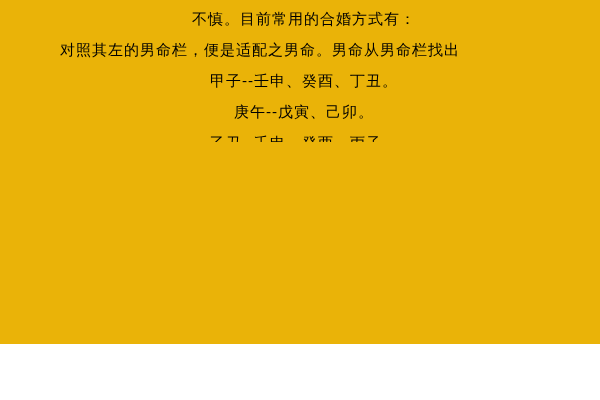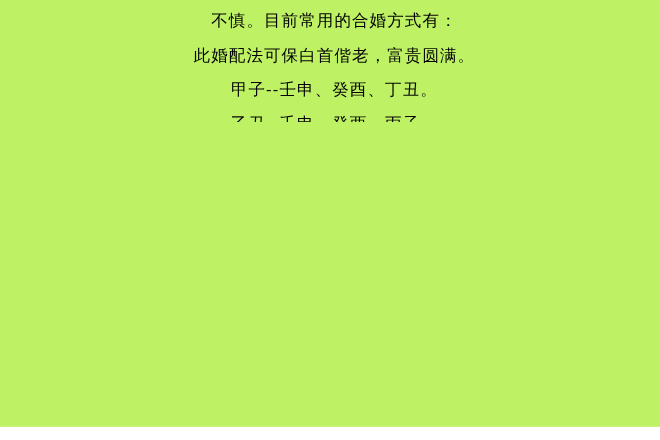--- a/index.html
+++ b/index.html
@@ -9,24 +9,24 @@
   }
   body {
     width: 600px;
     height: 400px;
     overflow: hidden;
     font-family: "DejaVu Serif", serif;
     color: #000000;
   }
   #page {
     width: 600px;
-    height: 388px;
+    height: 344px;
     box-sizing: border-box;
     padding: 4px 52px 0 60px;
-    background: #bef264;
+    background: #eab308;
   }
   .line {
     font-size: 15px;
     line-height: 31px;
     letter-spacing: 1px;
     white-space: pre;
   }
   .indent {
     text-indent: 30px;
   }
@@ -37,16 +37,17 @@
     overflow: hidden;
     height: 14px;
     line-height: 31px;
   }
 </style>
 </head>
 <body>
 
 <div id="page">
   <div class="line center">不慎。目前常用的合婚方式有：</div>
-  <div class="line center">此婚配法可保白首偕老，富贵圆满。</div>
+  <div class="line">对照其左的男命栏，便是适配之男命。男命从男命栏找出</div>
   <div class="line center">甲子--壬申、癸酉、丁丑。</div>
+  <div class="line center">庚午--戊寅、己卯。</div>
   <div class="line center clip-last">乙丑--壬申、癸酉、丙子。</div>
 </div>
 
 </body></html>

